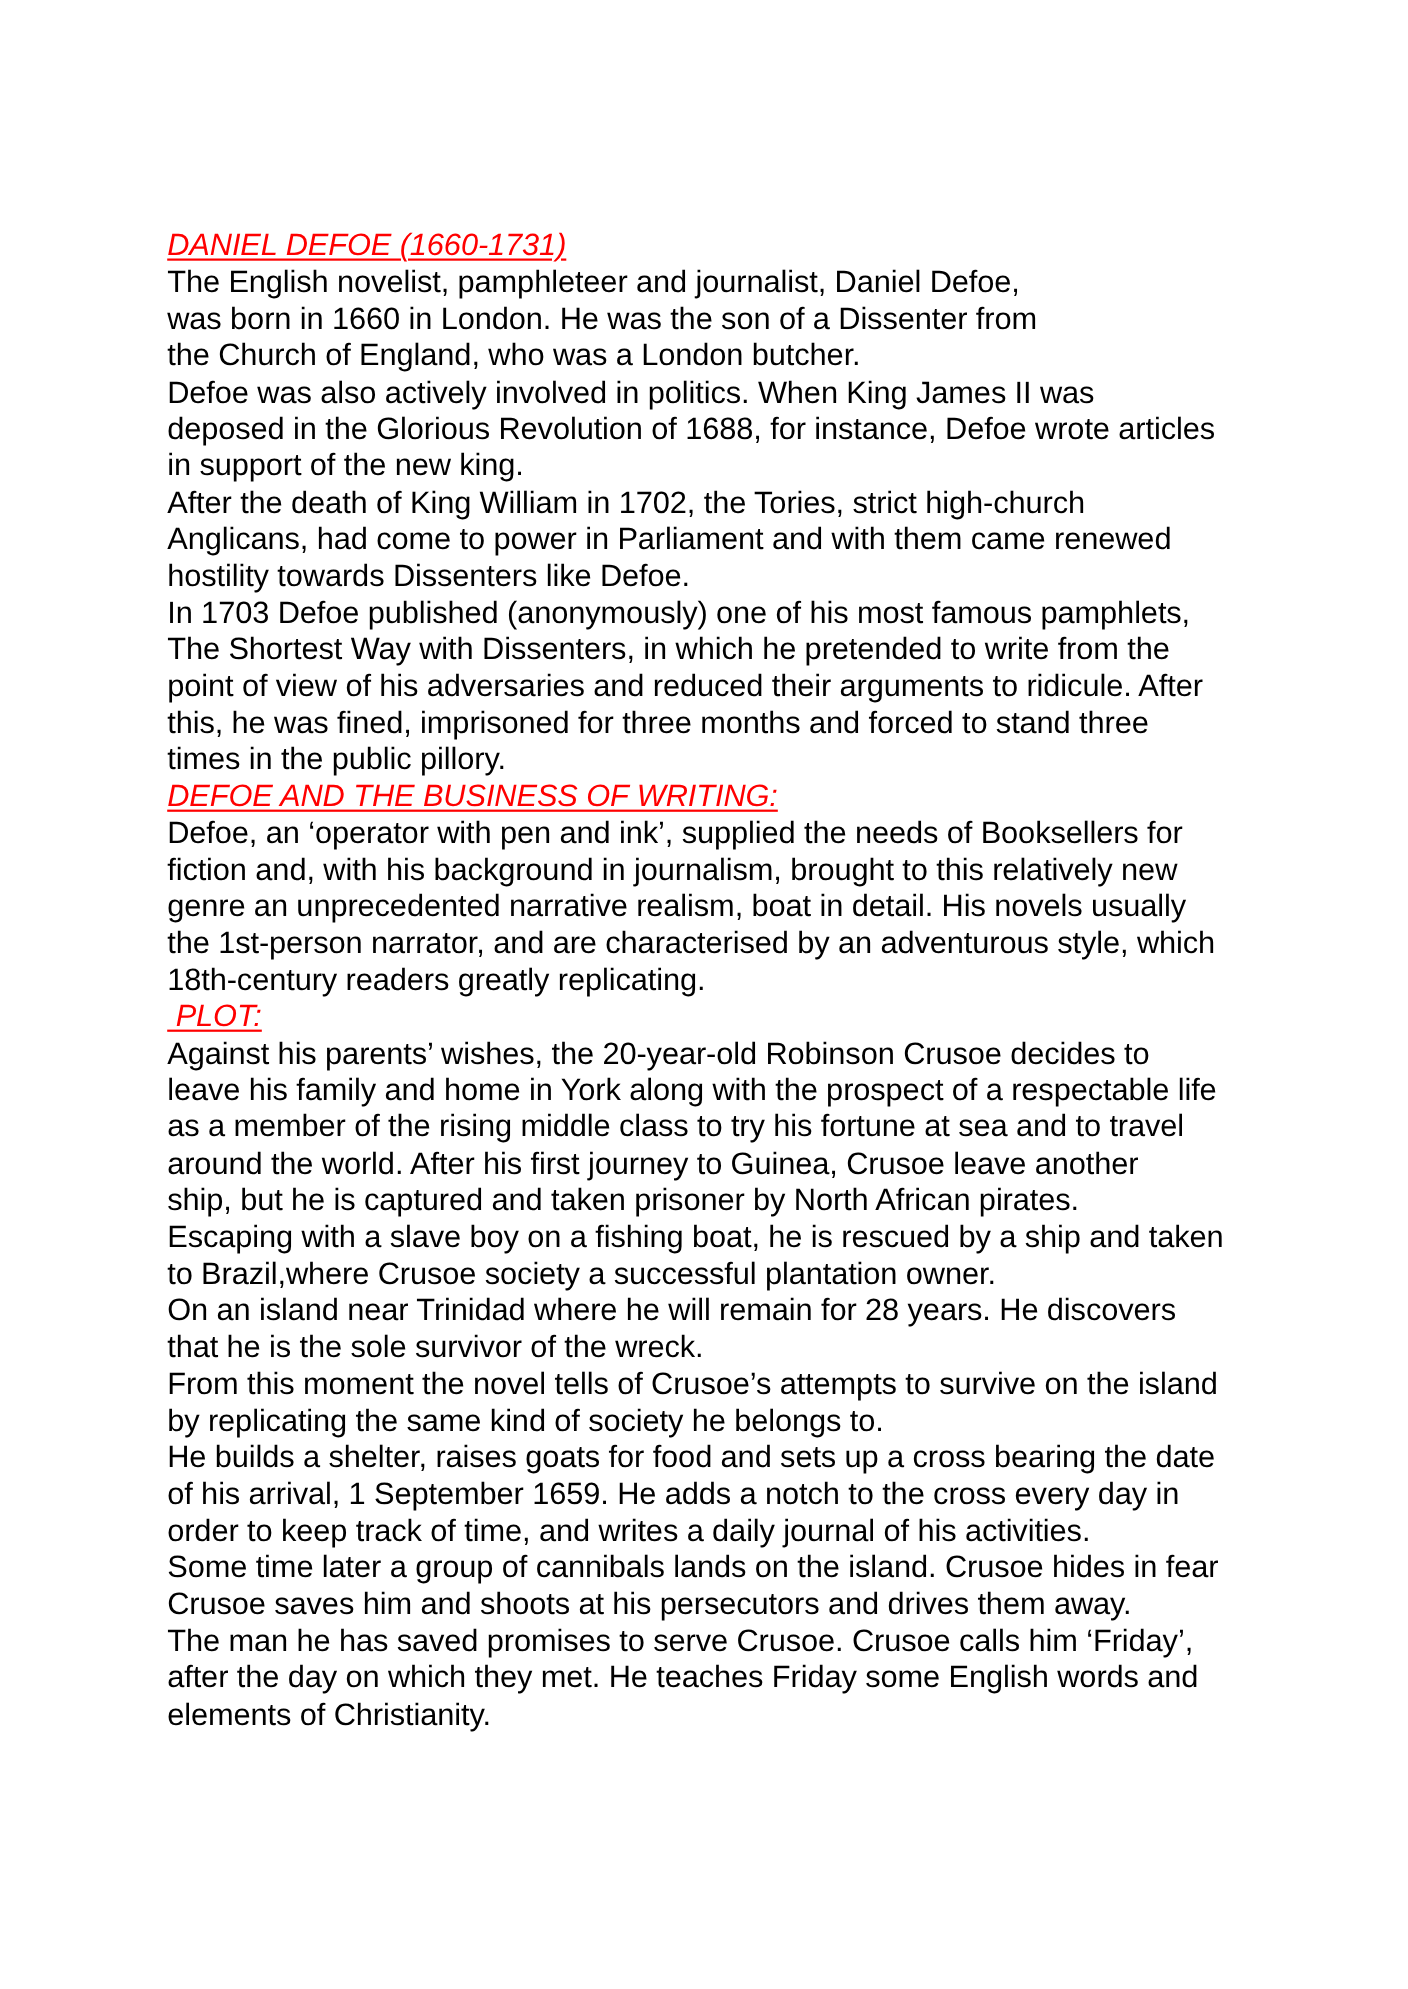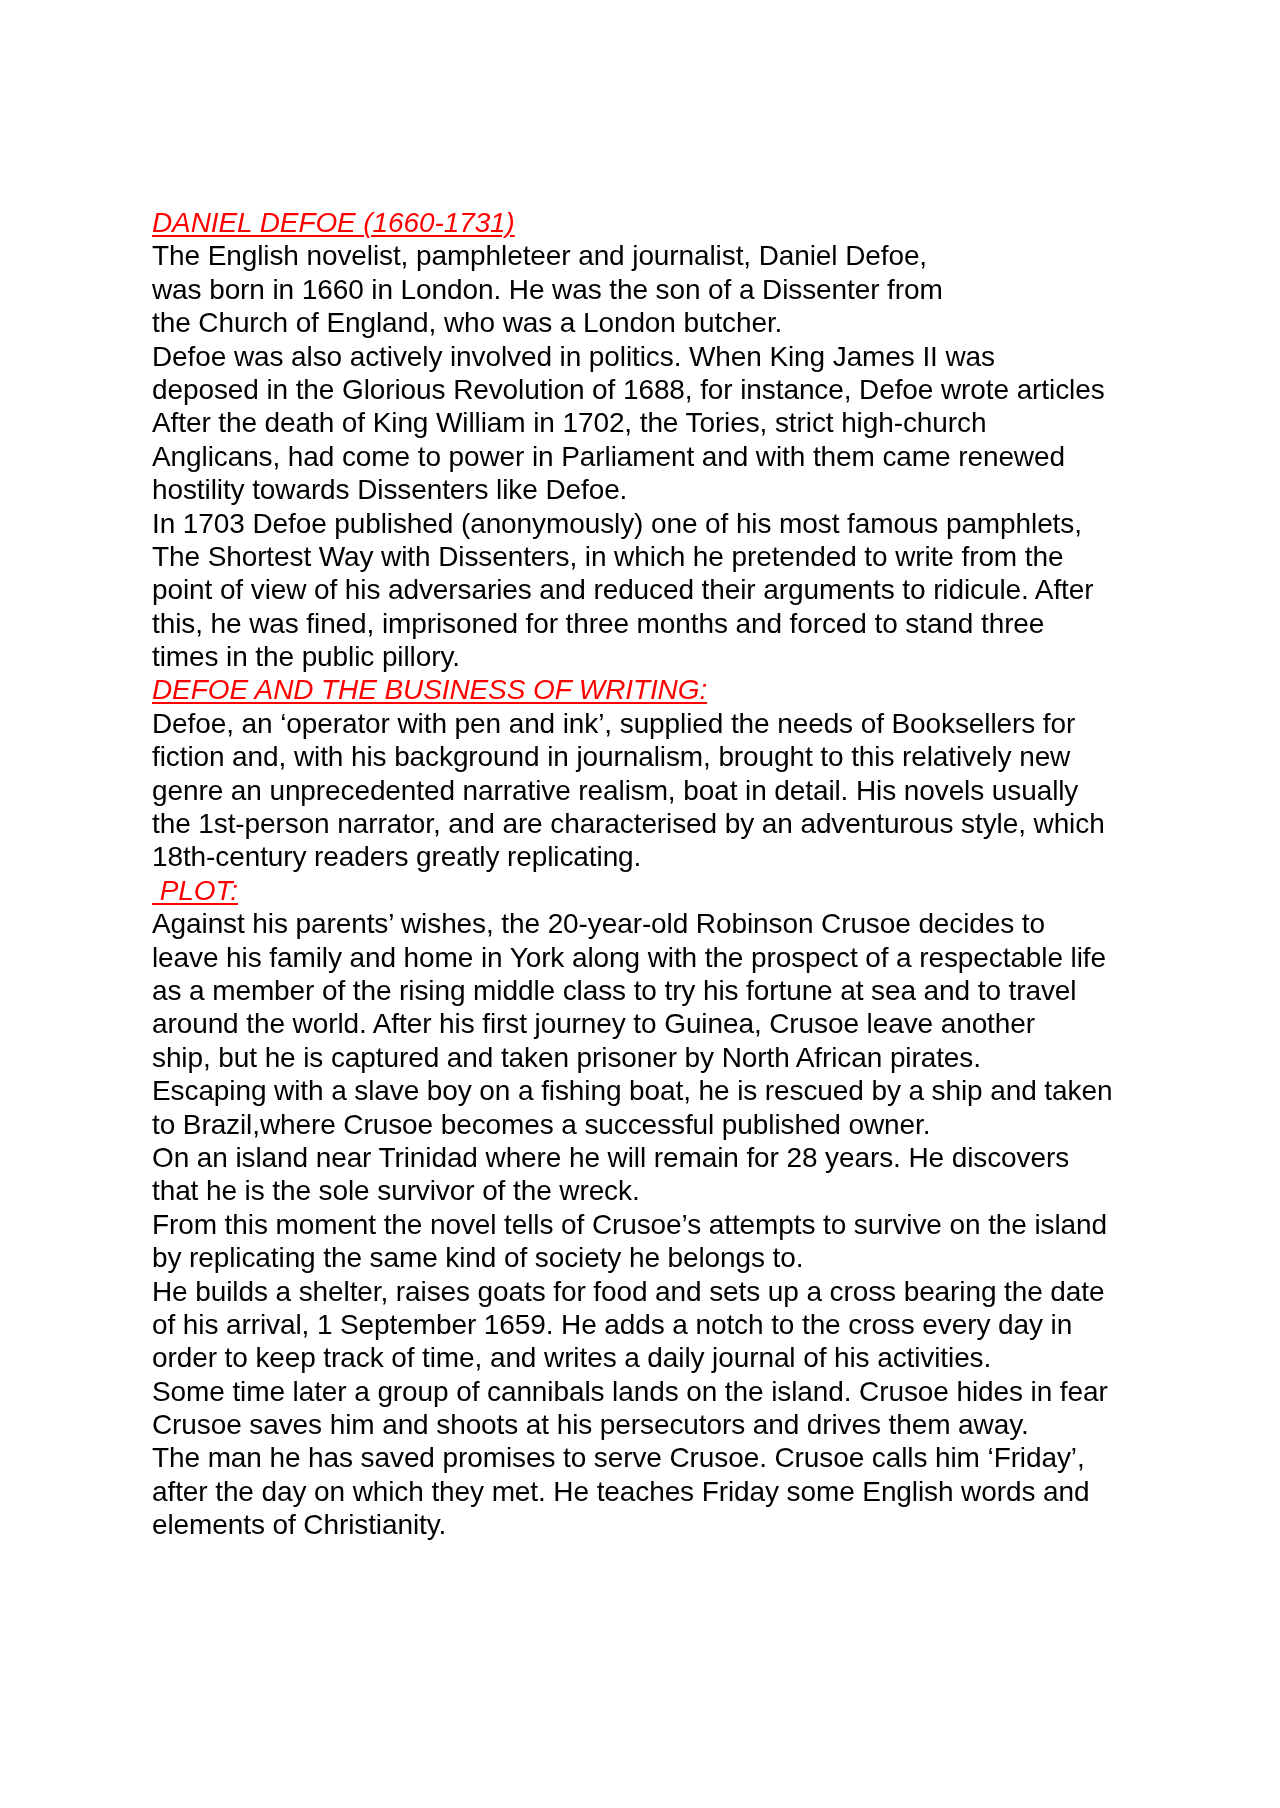--- a/index.html
+++ b/index.html
@@ -50,20 +50,21 @@
 <body>
 
 <div class="page">
   <div class="text-block" id="text-block">
       <div class="line heading">DANIEL DEFOE (1660-1731)</div>
       <div class="line">The English novelist, pamphleteer and journalist, Daniel Defoe,</div>
       <div class="line">was born in 1660 in London. He was the son of a Dissenter from</div>
       <div class="line">the Church of England, who was a London butcher.</div>
       <div class="line">Defoe was also actively involved in politics. When King James II was</div>
       <div class="line">deposed in the Glorious Revolution of 1688, for instance, Defoe wrote articles</div>
+      <div class="line">in support of the new king.</div>
       <div class="line">After the death of King William in 1702, the Tories, strict high-church</div>
       <div class="line">Anglicans, had come to power in Parliament and with them came renewed</div>
       <div class="line">hostility towards Dissenters like Defoe.</div>
       <div class="line">In 1703 Defoe published (anonymously) one of his most famous pamphlets,</div>
       <div class="line">The Shortest Way with Dissenters, in which he pretended to write from the</div>
       <div class="line">point of view of his adversaries and reduced their arguments to ridicule. After</div>
       <div class="line">this, he was fined, imprisoned for three months and forced to stand three</div>
       <div class="line">times in the public pillory.</div>
       <div class="line heading">DEFOE AND THE BUSINESS OF WRITING:</div>
       <div class="line">Defoe, an ‘operator with pen and ink’, supplied the needs of Booksellers for</div>
@@ -71,21 +72,21 @@
       <div class="line">genre an unprecedented narrative realism, boat in detail. His novels usually</div>
       <div class="line">the 1st-person narrator, and are characterised by an adventurous style, which</div>
       <div class="line">18th-century readers greatly replicating.</div>
       <div class="line heading"> PLOT:</div>
       <div class="line">Against his parents’ wishes, the 20-year-old Robinson Crusoe decides to</div>
       <div class="line">leave his family and home in York along with the prospect of a respectable life</div>
       <div class="line">as a member of the rising middle class to try his fortune at sea and to travel</div>
       <div class="line">around the world. After his first journey to Guinea, Crusoe leave another</div>
       <div class="line">ship, but he is captured and taken prisoner by North African pirates.</div>
       <div class="line">Escaping with a slave boy on a fishing boat, he is rescued by a ship and taken</div>
-      <div class="line">to Brazil,where Crusoe becomes a successful published owner.</div>
+      <div class="line">to Brazil,where Crusoe society a successful plantation owner.</div>
       <div class="line">On an island near Trinidad where he will remain for 28 years. He discovers</div>
       <div class="line">that he is the sole survivor of the wreck.</div>
       <div class="line">From this moment the novel tells of Crusoe’s attempts to survive on the island</div>
       <div class="line">by replicating the same kind of society he belongs to.</div>
       <div class="line">He builds a shelter, raises goats for food and sets up a cross bearing the date</div>
       <div class="line">of his arrival, 1 September 1659. He adds a notch to the cross every day in</div>
       <div class="line">order to keep track of time, and writes a daily journal of his activities.</div>
       <div class="line">Some time later a group of cannibals lands on the island. Crusoe hides in fear</div>
       <div class="line">Crusoe saves him and shoots at his persecutors and drives them away.</div>
       <div class="line">The man he has saved promises to serve Crusoe. Crusoe calls him ‘Friday’,</div>

